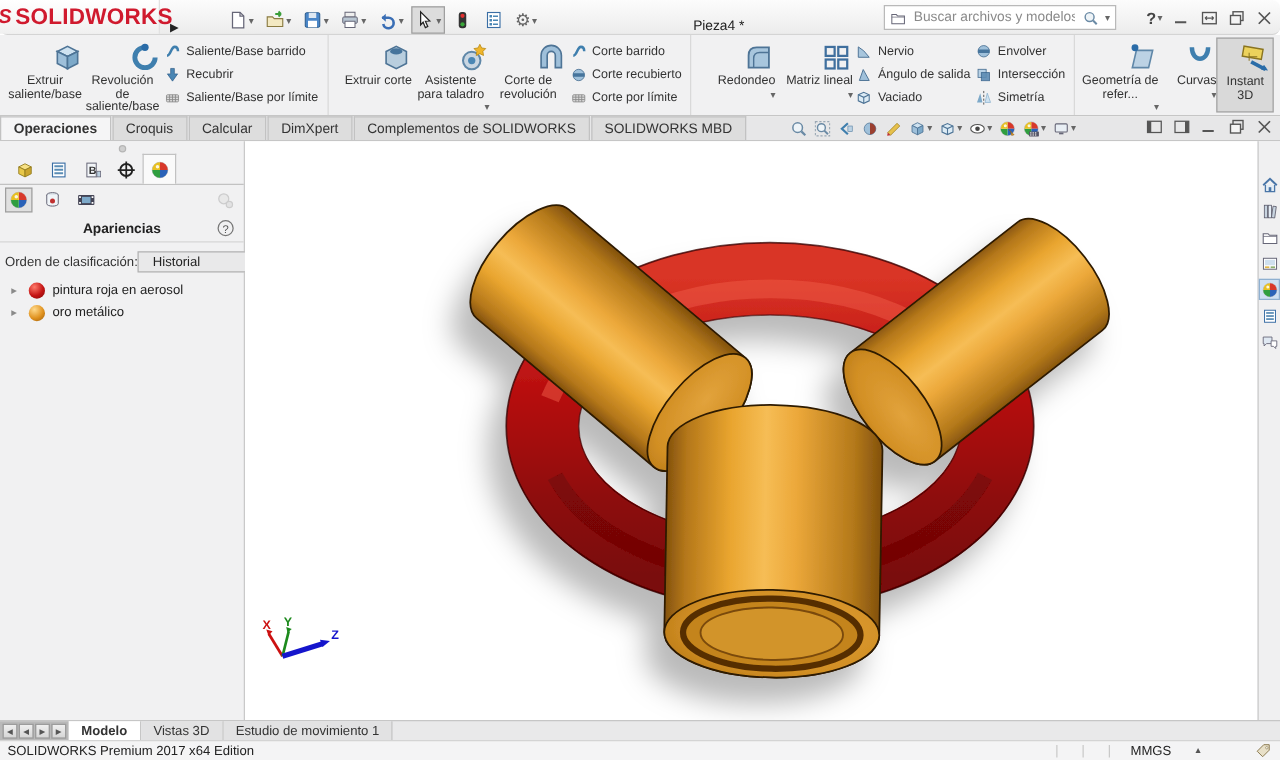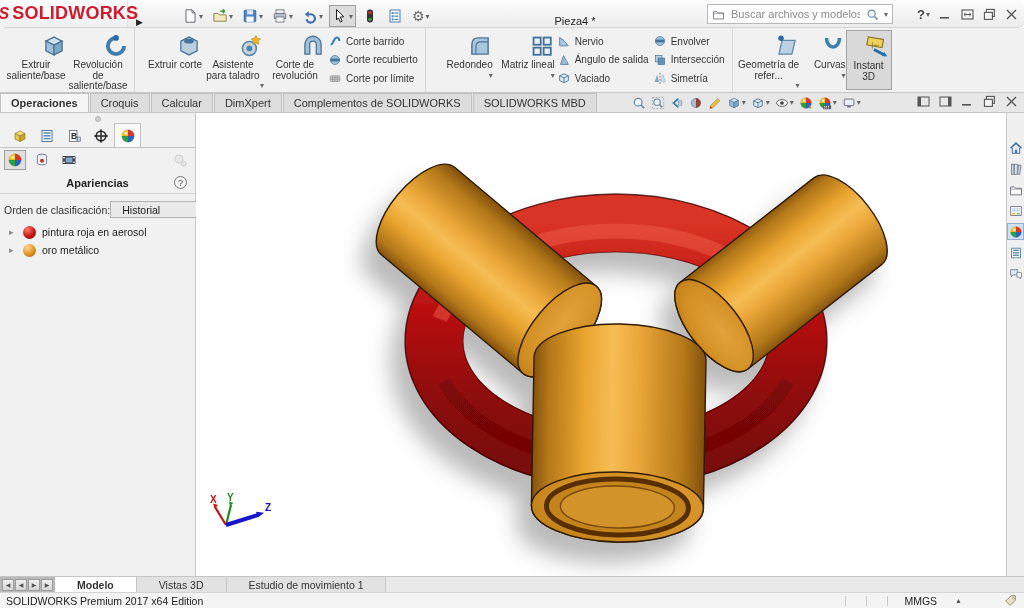--- a/index.html
+++ b/index.html
@@ -74,21 +74,21 @@
 
   
   .taskpane{position:absolute;top:113px;right:0;width:18px;bottom:32px;background:#f0f0f1;border-left:1px solid #c9c9c9;display:flex;flex-direction:column;align-items:center;padding-top:26px;gap:4px;}
   .tpbtn{width:17px;height:17px;display:flex;align-items:center;justify-content:center;border:1px solid transparent;}
   .tpbtn.active{background:#cfe0f2;border-color:#8fb0d0;}
 
   
   .bottombar{position:absolute;left:0;right:0;bottom:16px;height:16px;background:#e9e9ea;border-top:1px solid #c6c6c6;display:flex;align-items:stretch;}
   .navbtns{display:flex;align-items:center;gap:1px;padding:1px 2px;background:#b9b9b9;}
   .navbtn{width:12px;height:12px;background:linear-gradient(#efefef,#d6d6d6);border:1px solid #9c9c9c;font-size:6px;color:#555;display:flex;align-items:center;justify-content:center;}
-  .btab{display:flex;align-items:center;padding:0 22px;font-size:10.5px;color:#333;border-right:1px solid #c6c6c6;background:#e2e2e3;}
+  .btab{display:flex;align-items:center;padding:0 10px;font-size:10.5px;color:#333;border-right:1px solid #c6c6c6;background:#e2e2e3;}
   .btab.active{background:#fff;font-weight:bold;}
 
   
   .statusbar{position:absolute;left:0;right:0;bottom:0;height:16px;background:#f4f4f5;border-top:1px solid #d4d4d4;display:flex;align-items:center;font-size:10.5px;color:#222;padding:0 6px;}
   .sb-div{width:1px;height:10px;background:#c9c9c9;margin:0 4px;}
   .sb-right{margin-left:auto;display:flex;align-items:center;gap:12px;}
   .units{margin-right:30px;display:flex;align-items:center;gap:18px;}
   .upcaret{font-size:7px;color:#555;}
 </style>
 </head>
@@ -462,20 +462,40 @@
         <svg class="i26">
             <use href="#sym-cube"></use>
           </svg>
         <span class="lbl">Extruir saliente/base</span>
       </div>
       <div class="bigbtn">
         <svg class="i26">
             <use href="#sym-revolve"></use>
           </svg>
         <span class="lbl">Revolución de saliente/base</span>
+      </div>
+      <div class="smallcol">
+        <div class="smallbtn">
+            <svg class="i14">
+              <use href="#sym-sweep"></use>
+            </svg>
+            <span>Saliente/Base barrido</span>
+          </div>
+        <div class="smallbtn">
+            <svg class="i14">
+              <use href="#sym-loft"></use>
+            </svg>
+            <span>Recubrir</span>
+          </div>
+        <div class="smallbtn">
+            <svg class="i14">
+              <use href="#sym-boundary"></use>
+            </svg>
+            <span>Saliente/Base por límite</span>
+          </div>
       </div>
     </div>
     <div class="rgroup">
       <div class="bigbtn">
         <svg class="i26">
             <use href="#sym-cutextrude"></use>
           </svg>
         <span class="lbl">Extruir corte</span>
       </div>
       <div class="bigbtn">

